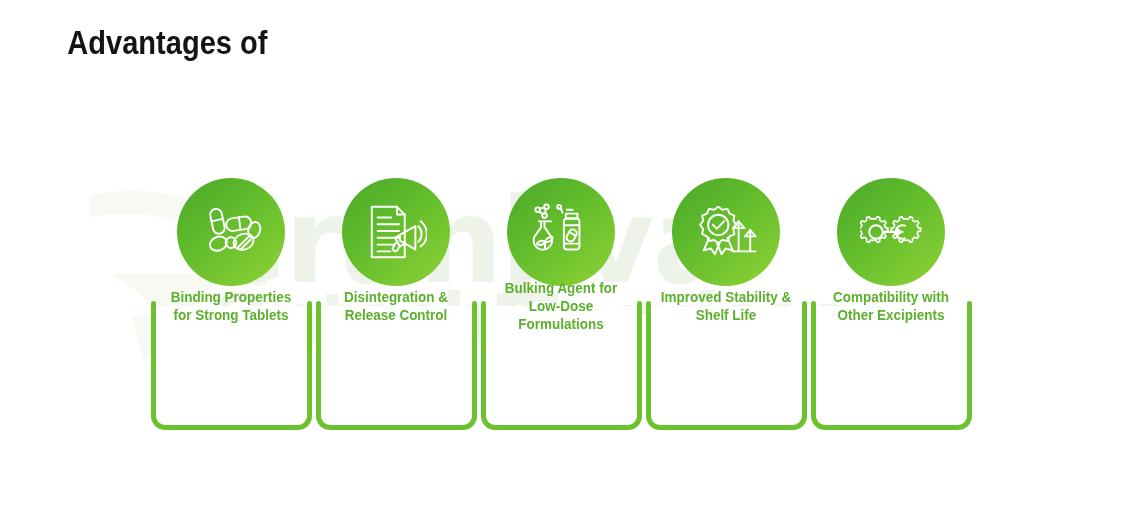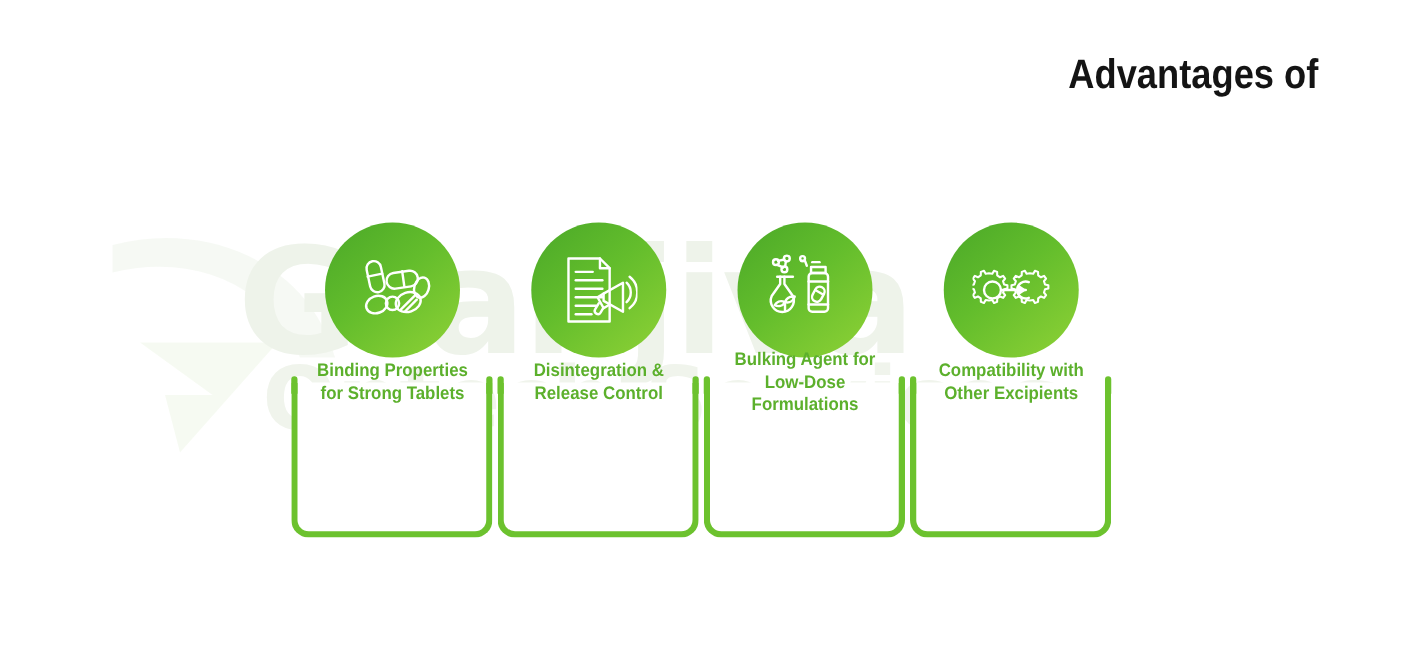--- a/index.html
+++ b/index.html
@@ -57,24 +57,24 @@
     top: 16px;
     width: 210px;
     height: 200px;
     opacity: 0.5;
   }
 
   
   .header {
     position: absolute;
     left: 0;
-    top: 16px;
+    top: 0;
     width: 1122px;
     z-index: 3;
-    text-align: right;
+    text-align: left;
   }
   .title-top {
     margin-top: 24px;
     font-size: 33px;
     line-height: 38px;
     font-weight: 700;
     color: #141414;
     letter-spacing: 0px;
     font-family: "Liberation Sans Narrow", "Liberation Sans", sans-serif;
     transform: scaleX(0.88);
@@ -264,20 +264,39 @@
           <line x1="35" y1="25" x2="51" y2="25"></line>
           <line x1="35" y1="44" x2="51" y2="44"></line>
           <rect x="39" y="29" width="8" height="13" rx="4" transform="rotate(28 43 35.5)"></rect>
           <line x1="40.5" y1="32" x2="46.5" y2="35.5"></line>
         </svg>
       </div>
       <div class="card-box"></div>
       <div class="card-label">Bulking Agent for Low-Dose Formulations</div>
     </div>
 
+    <div class="card">
+      <div class="icon-circle">
+        <svg viewBox="0 0 64 64" fill="none" stroke="#ffffff" stroke-width="2" stroke-linecap="round" stroke-linejoin="round">
+          <path d="M24 6 l4.3 3.1 l5.2 -1 l2.2 4.9 l4.9 2.2 l-1 5.2 l3.1 4.3 l-3.1 4.3 l1 5.2 l-4.9 2.2 l-2.2 4.9 l-5.2 -1 l-4.3 3.1 l-4.3 -3.1 l-5.2 1 l-2.2 -4.9 l-4.9 -2.2 l1 -5.2 l-3.1 -4.3 l3.1 -4.3 l-1 -5.2 l4.9 -2.2 l2.2 -4.9 l5.2 1 z"></path>
+          <circle cx="24" cy="24.7" r="10.5"></circle>
+          <path d="M18.5 24.5 l4 4.2 l7.5 -8"></path>
+          <path d="M14.5 38 l-5.5 13 l7.5 -2 l4 6 l5 -12"></path>
+          <path d="M33.5 38 l5.5 13 l-7.5 -2 l-4 6 l-5 -12"></path>
+          <path d="M45 21 v31"></path>
+          <path d="M45 21 l-6 7 h12 z"></path>
+          <path d="M57 30 v22"></path>
+          <path d="M57 30 l-5.5 6.5 h11 z"></path>
+          <path d="M39 52 h12"></path>
+          <path d="M51.5 52 h11"></path>
+        </svg>
+      </div>
+      <div class="card-box"></div>
+      <div class="card-label">Improved Stability &amp; Shelf Life</div>
+    </div>
 
     <div class="card">
       <div class="icon-circle">
         <svg viewBox="0 0 64 64" fill="none" stroke="#ffffff" stroke-width="2" stroke-linecap="round" stroke-linejoin="round">
           <path d="M17 6 l3.2 .5 l1.6 -2.9 l3 1.1 l.1 3.3 l2.7 1.9 l3 -1.4 l1.9 2.6 l-2 2.6 l1 3.1 l3.2 .7 l0 3.2 l-3.2 .7 l-1 3.1 l2 2.6 l-1.9 2.6 l-3 -1.4 l-2.7 1.9 l-.1 3.3 l-3 1.1 l-1.6 -2.9 l-3.2 .5 l-3.2 -.5 l-1.6 2.9 l-3 -1.1 l-.1 -3.3 l-2.7 -1.9 l-3 1.4 l-1.9 -2.6 l2 -2.6 l-1 -3.1 l-3.2 -.7 l0 -3.2 l3.2 -.7 l1 -3.1 l-2 -2.6 l1.9 -2.6 l3 1.4 l2.7 -1.9 l.1 -3.3 l3 -1.1 l1.6 2.9 z" transform="translate(-1,13) scale(0.86)"></path>
           <circle cx="16.5" cy="32" r="7"></circle>
           <path d="M47 6 l3.2 .5 l1.6 -2.9 l3 1.1 l.1 3.3 l2.7 1.9 l3 -1.4 l1.9 2.6 l-2 2.6 l1 3.1 l3.2 .7 l0 3.2 l-3.2 .7 l-1 3.1 l2 2.6 l-1.9 2.6 l-3 -1.4 l-2.7 1.9 l-.1 3.3 l-3 1.1 l-1.6 -2.9 l-3.2 .5 l-3.2 -.5 l-1.6 2.9 l-3 -1.1 l-.1 -3.3 l-2.7 -1.9 l-3 1.4 l-1.9 -2.6 l2 -2.6 l-1 -3.1 l-3.2 -.7 l0 -3.2 l3.2 -.7 l1 -3.1 l-2 -2.6 l1.9 -2.6 l3 1.4 l2.7 -1.9 l.1 -3.3 l3 -1.1 l1.6 2.9 z" transform="translate(7,13) scale(0.86)"></path>
           <path d="M46.5 25.5 a7 7 0 1 0 0 13" transform="translate(0,0)"></path>
           <path d="M24 32 h20"></path>
           <path d="M44.5 32 l-7 -4.8 v9.6 z" fill="#ffffff" stroke="none"></path>

